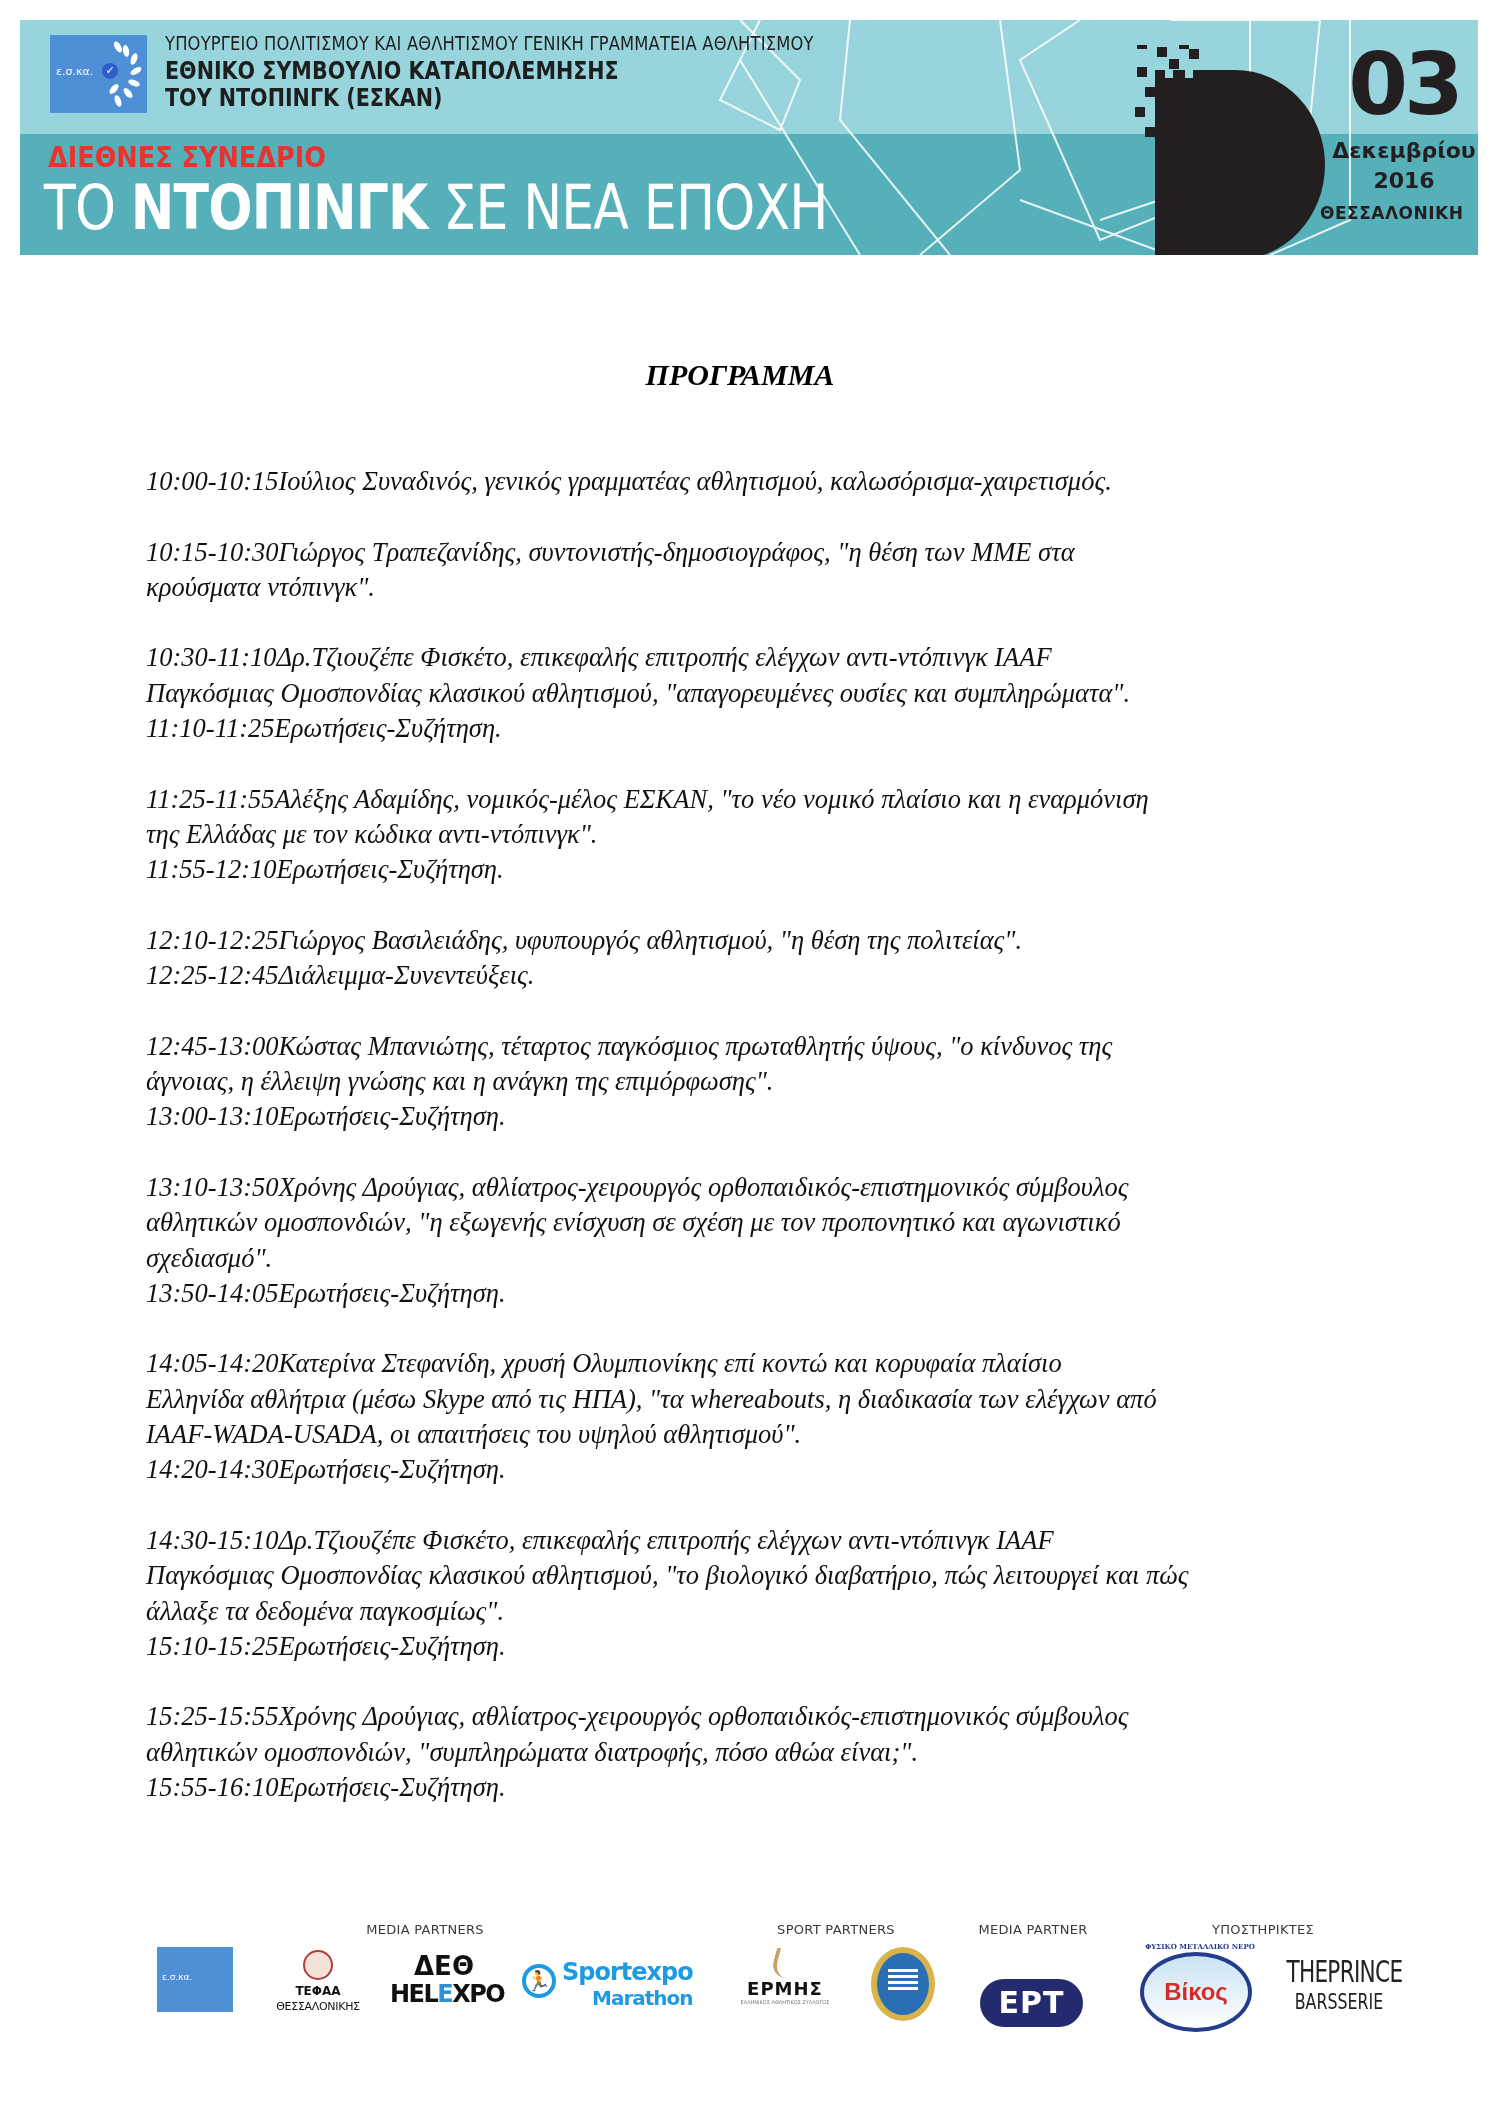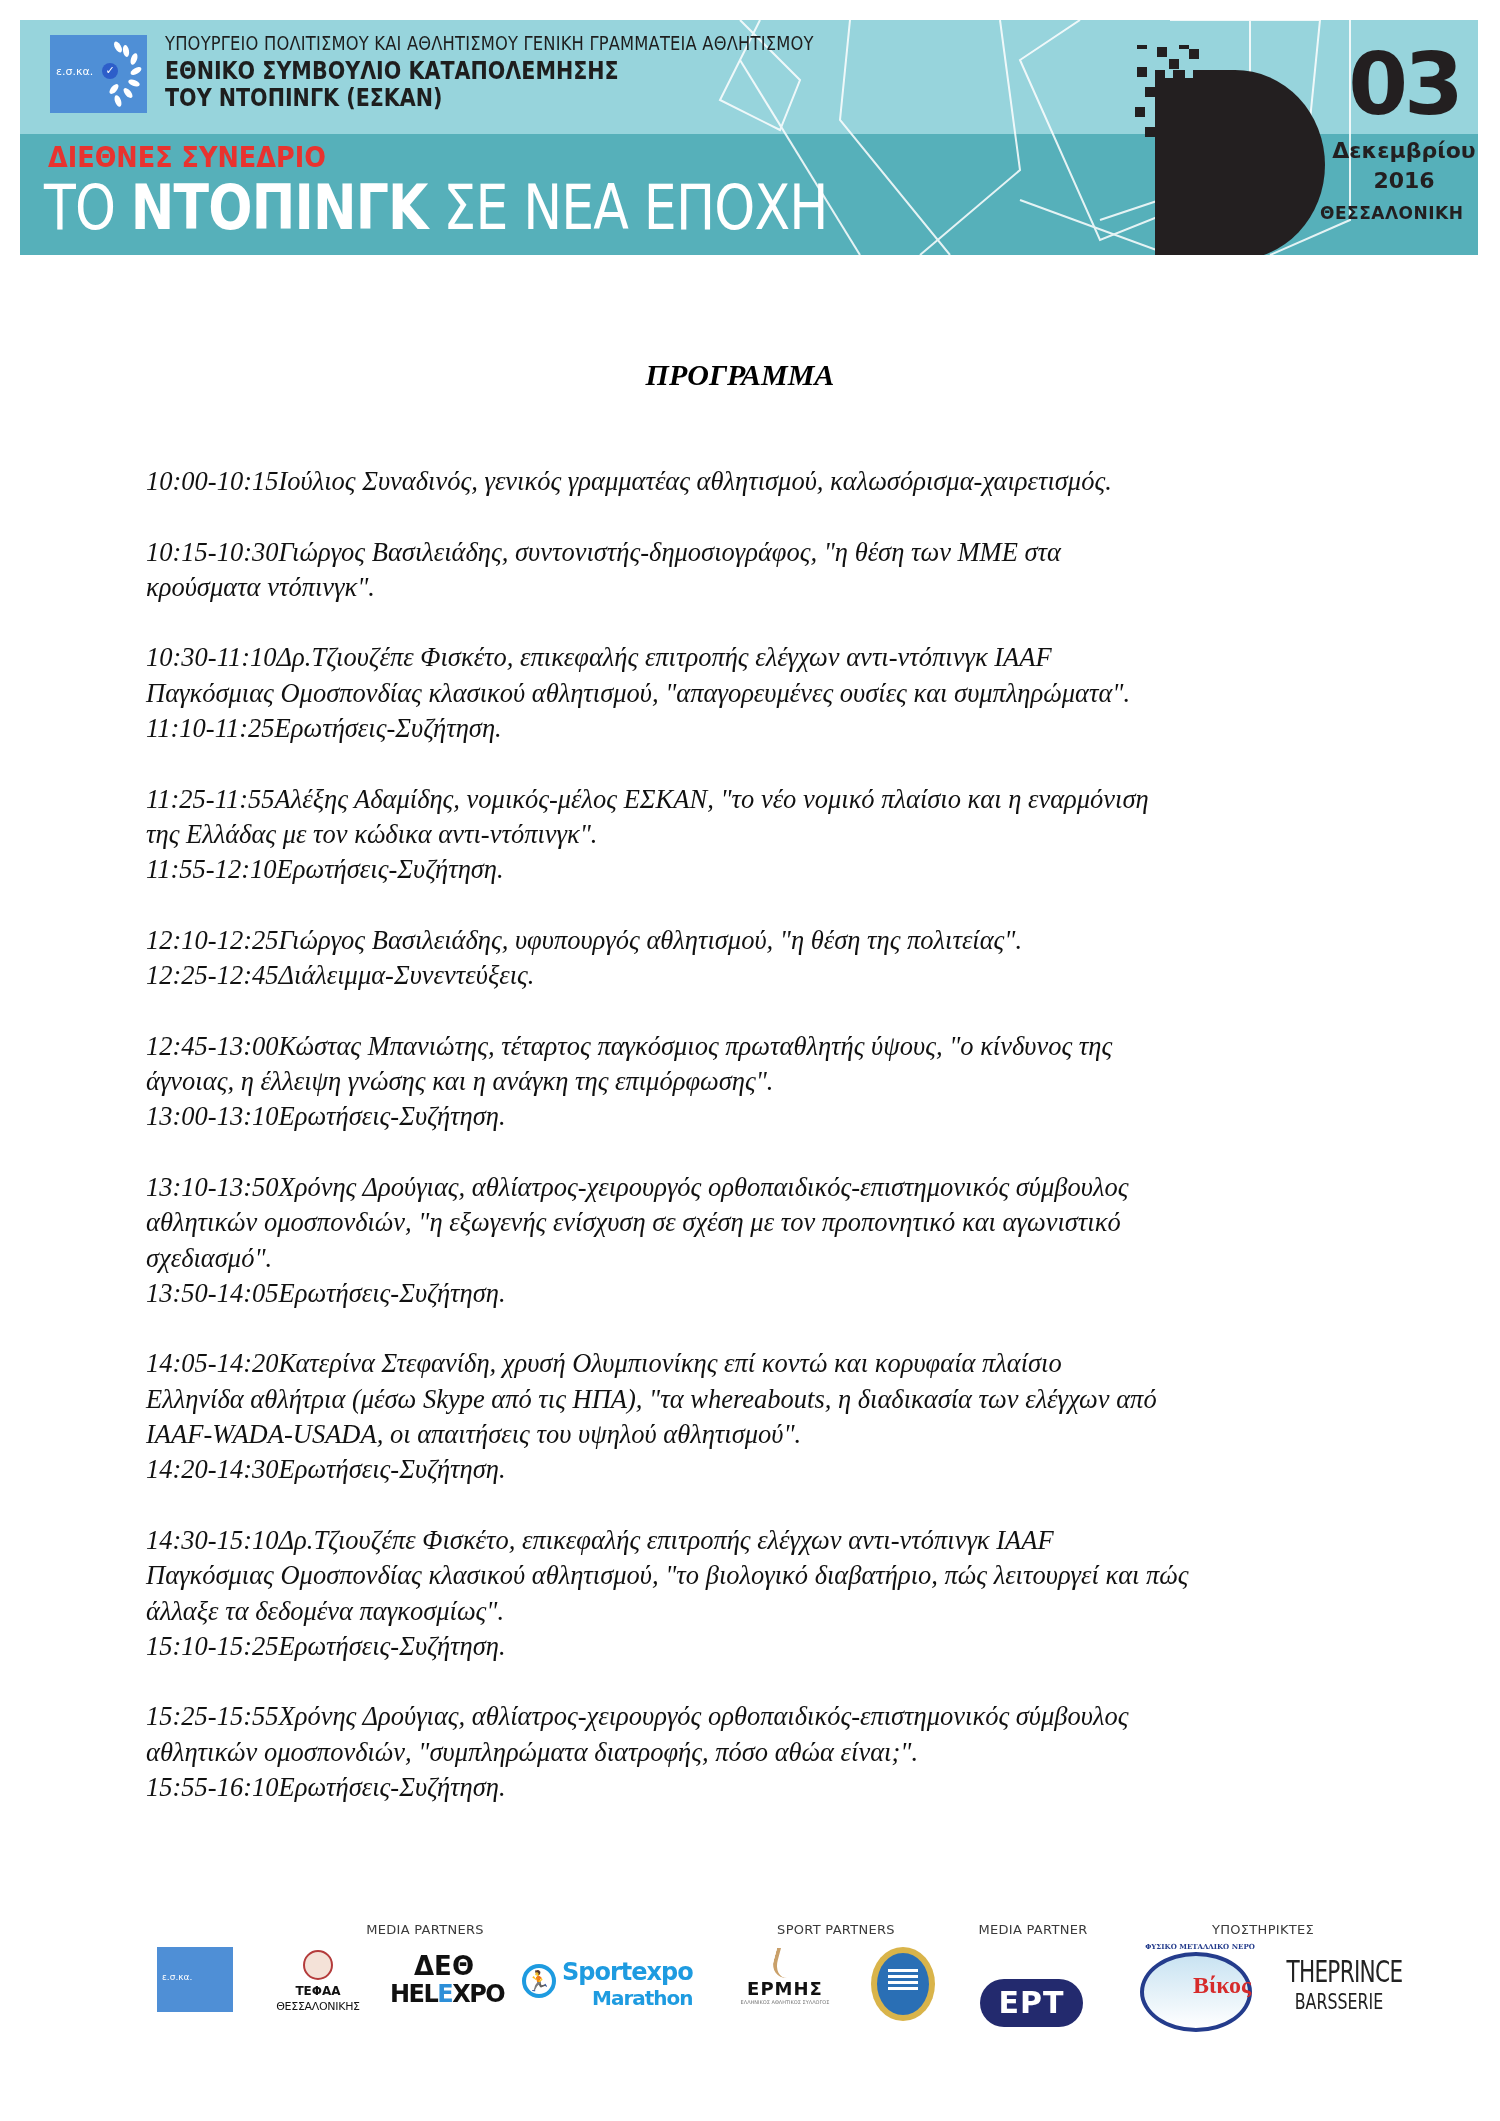--- a/index.html
+++ b/index.html
@@ -52,21 +52,21 @@
   .f-ermis { left: 735px; top: 1948px; width: 100px; text-align: center; font-family: "DejaVu Sans", sans-serif; }
   .f-ermis .wing { width: 20px; height: 30px; margin: 0 auto; border-left: 4px solid #c9a06a; border-radius: 0 0 0 18px; transform: skewX(-15deg); }
   .f-ermis .t1 { font-weight: bold; font-size: 18px; color: #111; letter-spacing: 1px; }
   .f-ermis .t2 { font-size: 5px; color: #777; }
   .f-emblem { left: 871px; top: 1947px; width: 64px; height: 74px; border-radius: 50%; background: #d9b44a; }
   .f-emblem .inner { position: absolute; left: 6px; top: 6px; width: 52px; height: 62px; border-radius: 50%; background: #2a6fb5; }
   .f-emblem .flag { position: absolute; left: 17px; top: 22px; width: 30px; height: 24px; background: repeating-linear-gradient(#ffffff 0 3px, #2a6fb5 3px 6px); }
   .f-ert { left: 980px; top: 1979px; width: 103px; height: 48px; border-radius: 24px; background: #232a6e; color: #fff; font-family: "DejaVu Sans", sans-serif; font-weight: bold; font-size: 30px; text-align: center; line-height: 48px; letter-spacing: 1px; }
   .f-vikos { left: 1131px; top: 1952px; width: 112px; height: 80px; border-radius: 50%; border: 4px solid #243c8c; box-sizing: border-box; background: linear-gradient(#c9e3f2, #ffffff); text-align: center; margin-left: 9px; }
   .f-vikos .arc { position: absolute; left: 0; top: -14px; width: 112px; font-size: 7px; color: #243c8c; font-family: "DejaVu Serif", serif; font-weight: bold; }
-  .f-vikos .t1 { position: absolute; left: 0; top: 16px; width: 104px; font-family: Liberation Serif, serif; font-weight: bold; font-size: 24px; color: #d62b2b; padding-left: 26px; }
+  .f-vikos .t1 { position: absolute; left: 0; top: 22px; width: 104px; font-family: Liberation Sans, sans-serif; font-weight: bold; font-size: 24px; color: #d62b2b; }
   .f-prince { left: 1266px; top: 1955px; width: 146px; text-align: center; font-family: "DejaVu Sans", sans-serif; color: #222; }
   .f-prince .t1 { font-size: 30px; line-height: 34px; transform: scaleX(0.72); transform-origin: center; letter-spacing: -1px; }
   .f-prince .t2 { font-size: 22px; line-height: 26px; transform: scaleX(0.72); transform-origin: center; }
 </style>
 </head>
 <body>
 
 <div class="banner">
   <div class="band-top"></div>
   <div class="band-bottom"></div>
@@ -136,21 +136,21 @@
   <div class="date-city">ΘΕΣΣΑΛΟΝΙΚΗ</div>
 </div>
 
 <div class="prog-title">ΠΡΟΓΡΑΜΜΑ</div>
 
 <div class="program" id="program">
     <div class="block">
       <span class="line"><span class="time">10:00-10:15</span><span>Ιούλιος Συναδινός, γενικός γραμματέας αθλητισμού, καλωσόρισμα-χαιρετισμός.</span></span>
     </div>
     <div class="block">
-      <span class="line"><span class="time">10:15-10:30</span><span>Γιώργος Βασιλειάδης, συντονιστής-δημοσιογράφος, "η θέση των ΜΜΕ στα</span></span>
+      <span class="line"><span class="time">10:15-10:30</span><span>Γιώργος Τραπεζανίδης, συντονιστής-δημοσιογράφος, "η θέση των ΜΜΕ στα</span></span>
       <span class="line"><span>κρούσματα ντόπινγκ".</span></span>
     </div>
     <div class="block">
       <span class="line"><span class="time">10:30-11:10</span><span>Δρ.Τζιουζέπε Φισκέτο, επικεφαλής επιτροπής ελέγχων αντι-ντόπινγκ IAAF</span></span>
       <span class="line"><span>Παγκόσμιας Ομοσπονδίας κλασικού αθλητισμού, "απαγορευμένες ουσίες και συμπληρώματα".</span></span>
       <span class="line"><span class="time">11:10-11:25</span><span>Ερωτήσεις-Συζήτηση.</span></span>
     </div>
     <div class="block">
       <span class="line"><span class="time">11:25-11:55</span><span>Αλέξης Αδαμίδης, νομικός-μέλος ΕΣΚΑΝ, "το νέο νομικό πλαίσιο και η εναρμόνιση</span></span>
       <span class="line"><span>της Ελλάδας με τον κώδικα αντι-ντόπινγκ".</span></span>

